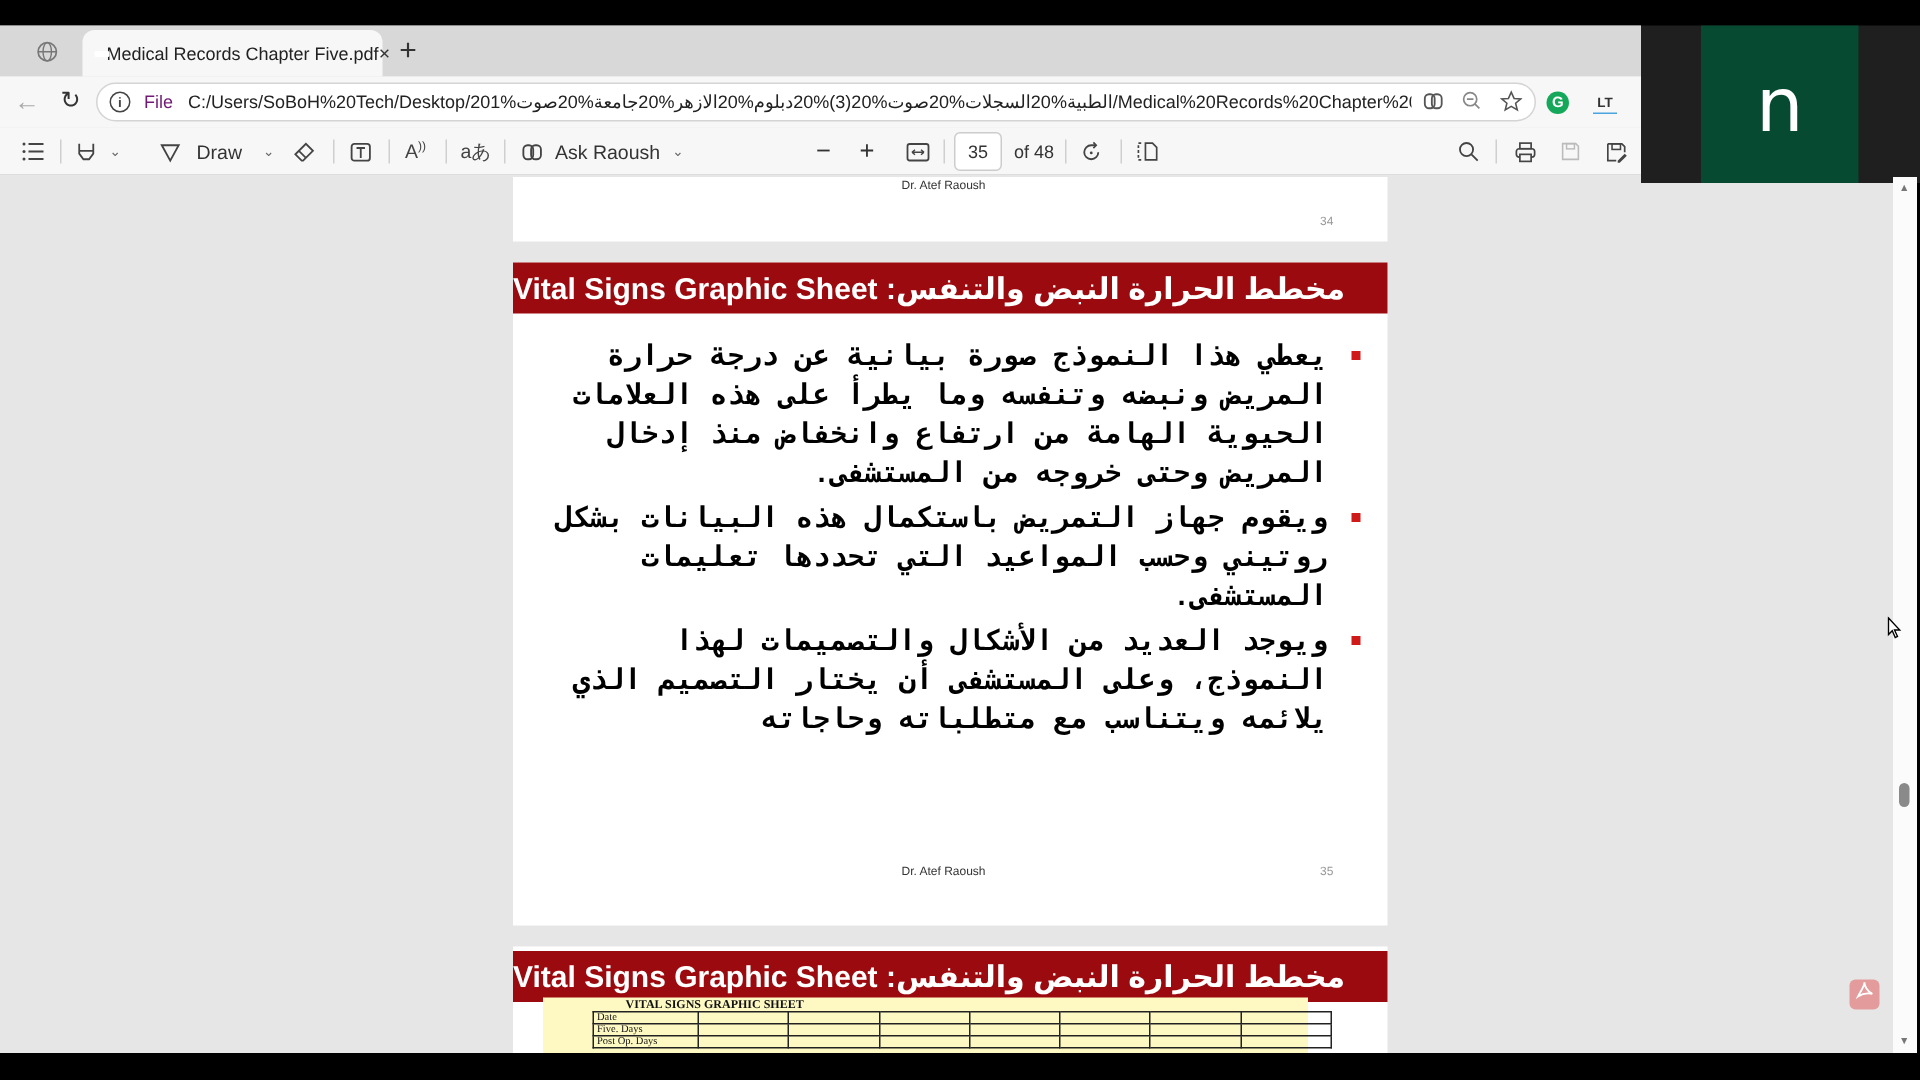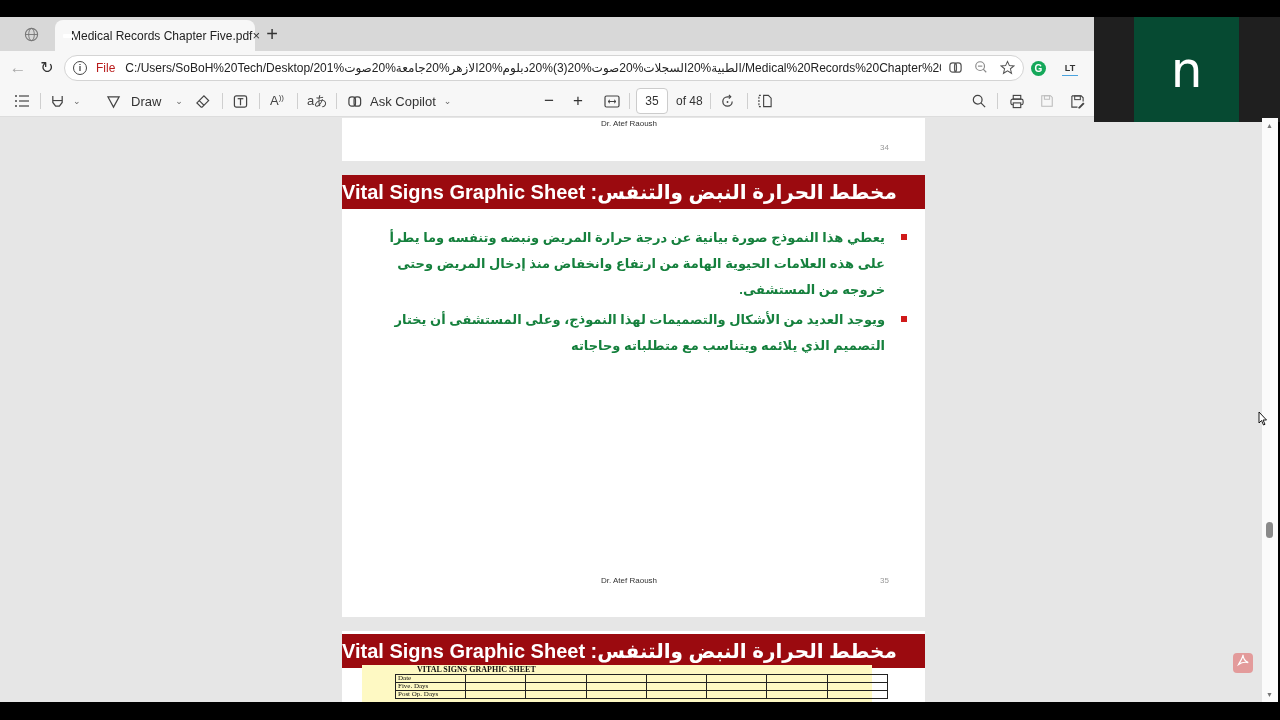--- a/index.html
+++ b/index.html
@@ -19,21 +19,21 @@
   .tab-pdf-icon::after { content: ""; position: absolute; left: 2px; top: 6px; width: 10px; height: 4px; background: #fff; border-radius: 1px; }
   .tab-title { font-size: 12px; color: #222; flex: 1; white-space: nowrap; }
   .tab-close { font-size: 13px; color: #333; width: 18px; text-align: center; margin-right: 6px; }
   .new-tab { position: absolute; left: 262px; top: 6px; width: 20px; height: 22px; font-size: 20px; color: #333; text-align: center; line-height: 22px; }
 
   .addrbar { position: absolute; left: 0; top: 34px; width: 1094px; height: 34px; background: #f7f7f7; }
   .nav-back { position: absolute; left: 8px; top: 7px; width: 20px; height: 20px; color: #aaa; font-size: 17px; text-align: center; line-height: 20px; }
   .nav-reload { position: absolute; left: 37px; top: 7px; width: 20px; height: 20px; color: #333; font-size: 16px; text-align: center; line-height: 20px; }
   .omnibox { position: absolute; left: 64px; top: 4px; width: 960px; height: 26px; background: #fff; border: 1px solid #d4d4d4; border-radius: 13px; display: flex; align-items: center; padding-left: 8px; }
   .info-icon { width: 14px; height: 14px; border: 1.3px solid #444; border-radius: 50%; font-size: 9px; font-weight: bold; color: #444; text-align: center; line-height: 12px; margin-right: 9px; }
-  .file-label { font-size: 12px; color: #b91c1c; margin-right: 10px; }
+  .file-label { font-size: 12px; color: #701a75; margin-right: 10px; }
   .url { font-size: 12px; color: #222; white-space: nowrap; overflow: hidden; flex: 1; }
   .omni-icons { display: flex; align-items: center; gap: 10px; margin-right: 8px; margin-left: 6px; }
   .omni-icon { width: 16px; height: 16px; color: #555; font-size: 13px; text-align: center; line-height: 16px; }
   .ext-grammarly { position: absolute; left: 1031px; top: 10px; width: 15px; height: 15px; border-radius: 50%; background: #15a85a; color: #fff; font-size: 10px; font-weight: bold; text-align: center; line-height: 15px; }
   .ext-lt { position: absolute; left: 1062px; top: 9px; width: 16px; height: 16px; font-size: 9px; font-weight: bold; color: #333; text-align: center; line-height: 16px; border-bottom: 1.5px solid #4aa3df; }
 
   .pdfbar { position: absolute; left: 0; top: 68px; width: 1094px; height: 32px; background: #f7f7f7; border-bottom: 1px solid #ddd; }
   .tb { position: absolute; top: 6px; height: 20px; display: flex; align-items: center; color: #333; font-size: 13px; }
   .tb-icon { font-size: 14px; color: #444; }
   .tb-caret { font-size: 9px; color: #666; margin-left: 8px; }
@@ -58,21 +58,21 @@
   .page { position: absolute; left: 342px; width: 583px; background: #fff; }
   .page-prev { top: 0; height: 43px; }
   .page-cur { top: 57px; height: 442px; }
   .page-next { top: 513px; height: 75px; }
   .footer { position: absolute; font-size: 8px; color: #333; }
   .footer-num { position: absolute; font-size: 8px; color: #999; }
 
   .banner { position: absolute; left: 0; width: 583px; height: 34px; background: #9b0a0f; color: #fff; font-weight: bold; font-size: 20px; display: flex; align-items: center; justify-content: flex-end; padding-right: 30px; direction: rtl; white-space: nowrap; }
 
   .bullets { position: absolute; left: 20px; top: 50px; width: 545px; direction: rtl; text-align: right; }
-  .bullet { position: relative; padding-right: 22px; font-weight: bold; font-size: 13px; line-height: 26px; color: #15803d; margin-bottom: 4px; }
+  .bullet { position: relative; padding-right: 22px; font-weight: bold; font-size: 19px; line-height: 26px; color: #000000; margin-bottom: 4px; font-family: Liberation Mono, monospace; }
   .bullet-mark { position: absolute; right: 0; top: 9px; width: 6px; height: 6px; background: #d01a1a; }
 
   .vs-sheet { position: absolute; left: 20px; top: 34px; width: 510px; height: 41px; background: #fef9c3; }
   .vs-title { position: absolute; left: 55px; top: 0; font-family: "Liberation Serif", serif; font-size: 8px; font-weight: bold; color: #111; }
   .vs-table { position: absolute; left: 33px; top: 9px; width: 493px; border-collapse: collapse; }
   .vs-table td { border: 1px solid #222; height: 8px; font-family: "Liberation Serif", serif; font-size: 7px; line-height: 7px; padding: 0 2px; color: #111; }
 </style>
 </head>
 <body>
 
@@ -175,21 +175,21 @@
     <div class="tb-sep" style="left:297px;"></div>
     <div class="tb" style="left:307px;">
         <span class="tb-icon" style="font-size:13px;">aあ</span>
       </div>
     <div class="tb-sep" style="left:336px;"></div>
     <div class="tb" style="left:347px;">
       <svg width="16" height="15" viewBox="0 0 16 16">
           <rect x="1.5" y="3" width="7" height="10" rx="3" fill="none" stroke="#444" stroke-width="1.3"></rect>
           <rect x="7" y="3" width="7" height="10" rx="3" fill="none" stroke="#444" stroke-width="1.3"></rect>
         </svg>
-      <span style="margin-left:7px;">Ask Copilot</span>
+      <span style="margin-left:7px;">Ask Raoush</span>
       <span class="tb-caret">⌄</span>
     </div>
     <div class="tb" style="left:544px;font-size:17px;">−</div>
     <div class="tb" style="left:573px;font-size:17px;">+</div>
     <div class="tb" style="left:604px;">
       <svg width="16" height="13" viewBox="0 0 16 13">
           <rect x="1" y="1" width="14" height="11" rx="1.5" fill="none" stroke="#444" stroke-width="1.2"></rect>
           <path d="M4 6.5 L12 6.5 M4 6.5 L6 4.8 M4 6.5 L6 8.2 M12 6.5 L10 4.8 M12 6.5 L10 8.2" stroke="#444" stroke-width="1"></path>
         </svg>
     </div>
@@ -250,20 +250,24 @@
 
     <div class="page page-cur">
       <div class="banner" style="top:0;">مخطط الحرارة النبض والتنفس: Vital Signs Graphic Sheet</div>
       <div class="bullets">
         <div class="bullet">
           <span class="bullet-mark"></span>
           <span>يعطي هذا النموذج صورة بيانية عن درجة حرارة المريض ونبضه وتنفسه وما يطرأ على هذه العلامات الحيوية الهامة من ارتفاع وانخفاض منذ إدخال المريض وحتى خروجه من المستشفى.</span>
         </div>
         <div class="bullet">
           <span class="bullet-mark"></span>
+          <span>ويقوم جهاز التمريض باستكمال هذه البيانات بشكل روتيني وحسب المواعيد التي تحددها تعليمات المستشفى.</span>
+        </div>
+        <div class="bullet">
+          <span class="bullet-mark"></span>
           <span>ويوجد العديد من الأشكال والتصميمات لهذا النموذج، وعلى المستشفى أن يختار التصميم الذي يلائمه ويتناسب مع متطلباته وحاجاته</span>
         </div>
       </div>
       <span class="footer" style="left:259px;top:401px;">Dr. Atef Raoush</span>
       <span class="footer-num" style="left:538px;top:401px;">35</span>
     </div>
 
     <div class="page page-next">
       <div class="banner" style="top:3px;">مخطط الحرارة النبض والتنفس: Vital Signs Graphic Sheet</div>
       <div class="vs-sheet">

